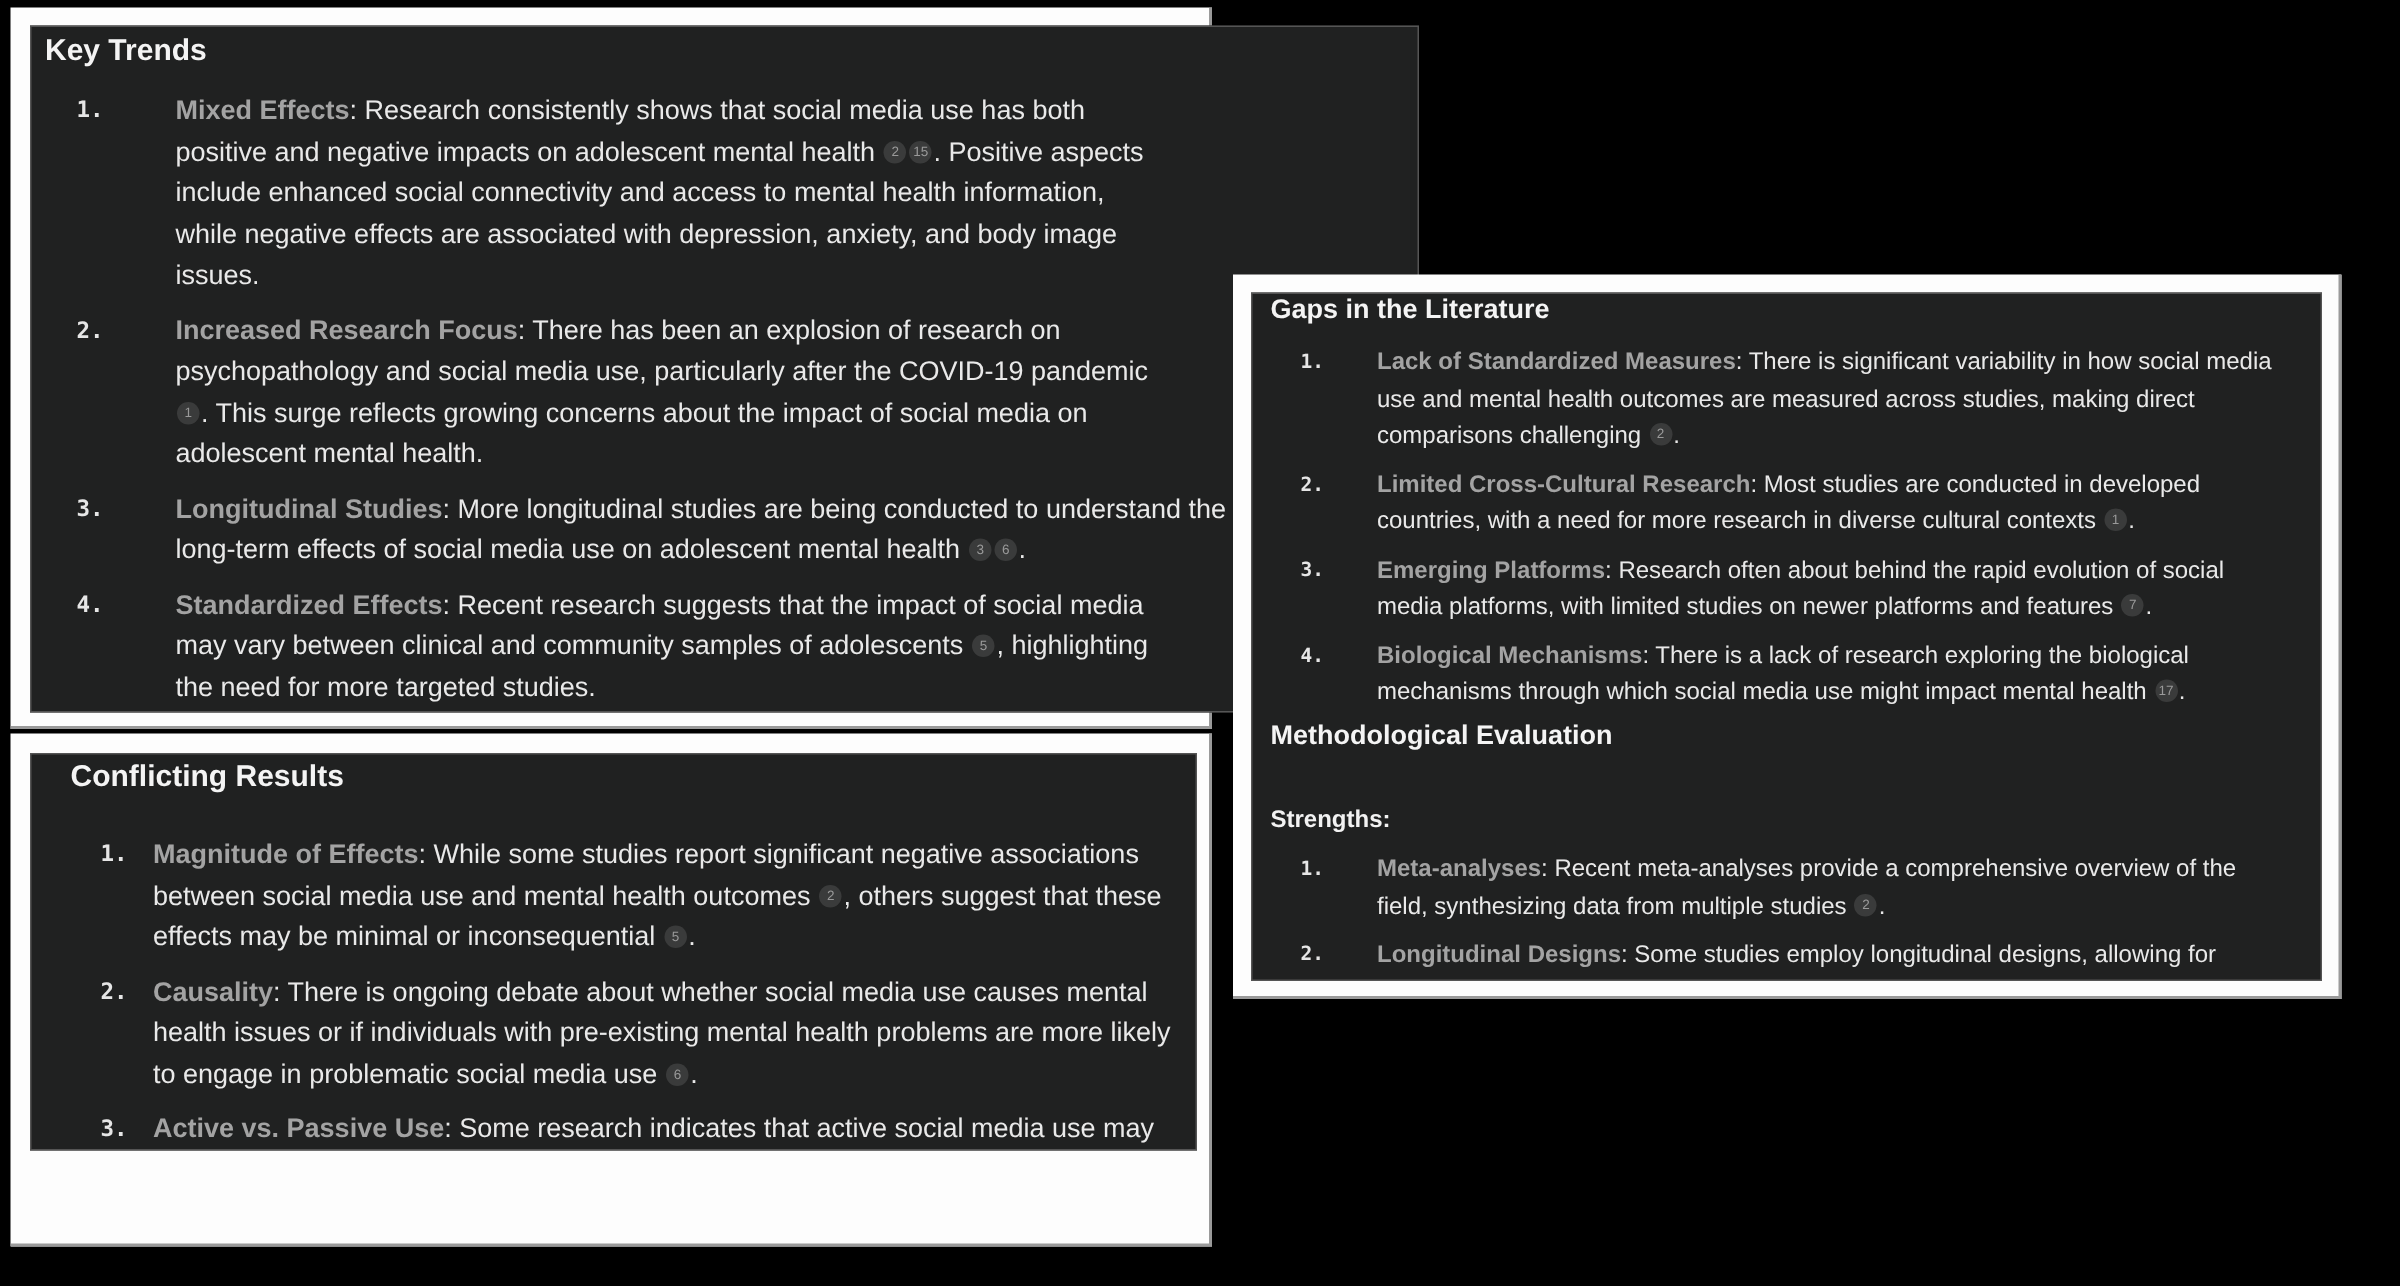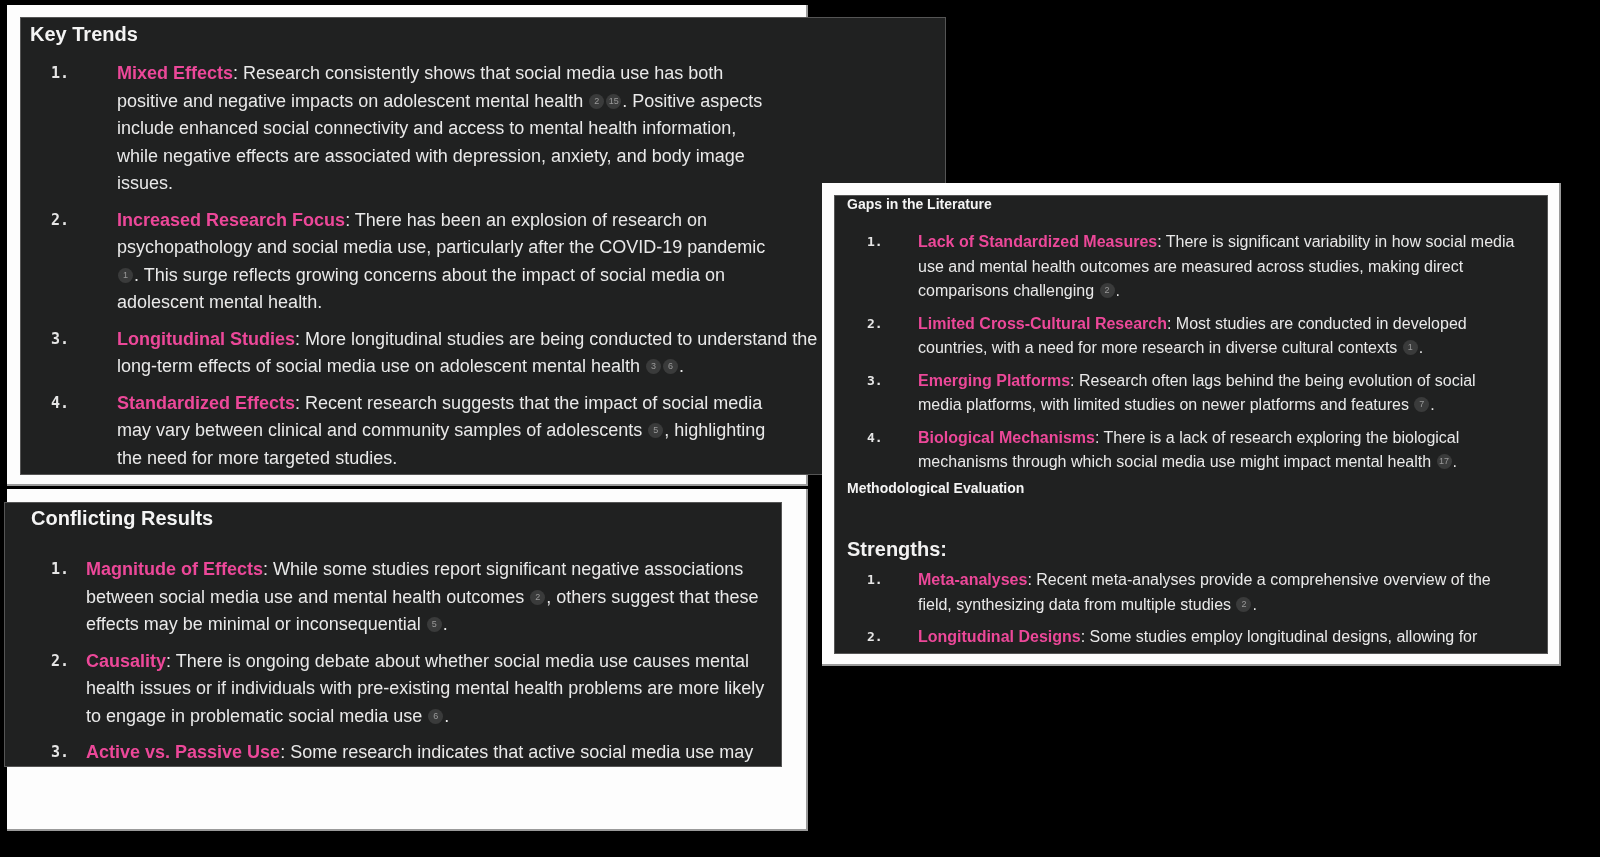--- a/index.html
+++ b/index.html
@@ -11,35 +11,35 @@
     position: absolute; background: #fdfdfd;
     box-shadow: inset -2px -2px 0 #9a9a9a;
   }
   .panel {
     position: absolute; background: #202121; color: #e9e9e9;
     border: 1px solid #555; overflow: hidden; box-sizing: border-box;
   }
   .heading {
     font-size: 20px; font-weight: 600; color: #f4f4f4; margin: 0; white-space: nowrap;
   }
-  .heading.small { font-size: 14px; }
+  .heading.small { font-size: 18px; }
   ol { list-style: none; margin: 0; padding: 0; }
   li { position: relative; }
   .num {
     position: absolute; left: 0; top: 0; font-family: "DejaVu Sans Mono", monospace;
     font-weight: bold; color: #e6e6e6;
   }
   .text { display: block; }
-  .term { font-weight: bold; color: #ec4899; }
+  .term { font-weight: bold; color: #a3a3a3; }
   .cite {
     display: inline-block; min-width: 15px; height: 15px; border-radius: 8px; background: #3a3b3b;
     color: #9a9a9a; font-size: 9px; line-height: 15px; text-align: center; padding: 0 2px;
     box-sizing: border-box; vertical-align: 3px; margin: 0 1px;
   }
-  .sub { font-size: 20px; font-weight: 600; color: #f2f2f2; }
+  .sub { font-size: 16px; font-weight: 600; color: #f2f2f2; }
 
   
   .big li { font-size: 18px; line-height: 27.5px; }
   .big .num { font-size: 15px; }
   .big .text { padding-left: 66px; }
 
   
   .sm li { font-size: 16px; line-height: 24.5px; }
   .sm .num { font-size: 13px; }
   .sm .text { padding-left: 51px; }
@@ -64,21 +64,21 @@
       <span class="text"><span class="term">Longitudinal Studies</span><span>: More longitudinal studies are being conducted to understand the long-term effects of social media use on adolescent mental health </span><span class="cite">3</span><span class="cite">6</span><span>.</span></span>
     </li>
     <li style="width:740px;">
       <span class="num">4.</span>
       <span class="text"><span class="term">Standardized Effects</span><span>: Recent research suggests that the impact of social media may vary between clinical and community samples of adolescents </span><span class="cite">5</span><span>, highlighting the need for more targeted studies.</span></span>
     </li>
   </ol>
 </div>
 
 <div class="frame" style="left:7px;top:489px;width:801px;height:342px;"></div>
-<div class="panel big" style="left:4px;top:502px;width:778px;height:265px;">
+<div class="panel big" style="left:20px;top:502px;width:778px;height:265px;">
   <h2 class="heading" style="position:absolute;left:26px;top:4px;">Conflicting Results</h2>
   <ol style="position:absolute;left:46px;top:41px;width:720px;">
     <li style="margin-bottom:9px;width:720px;">
       <span class="num">1.</span>
       <span class="text" style="padding-left:35px;margin-top:12px;"><span class="term">Magnitude of Effects</span><span>: While some studies report significant negative associations between social media use and mental health outcomes </span><span class="cite">2</span><span>, others suggest that these effects may be minimal or inconsequential </span><span class="cite">5</span><span>.</span></span>
     </li>
     <li style="margin-bottom:9px;width:730px;">
       <span class="num">2.</span>
       <span class="text" style="padding-left:35px;"><span class="term">Causality</span><span>: There is ongoing debate about whether social media use causes mental health issues or if individuals with pre-existing mental health problems are more likely to engage in problematic social media use </span><span class="cite">6</span><span>.</span></span>
     </li>
@@ -96,21 +96,21 @@
     <li style="margin-bottom:8px;width:670px;">
       <span class="num">1.</span>
       <span class="text"><span class="term">Lack of Standardized Measures</span><span>: There is significant variability in how social media use and mental health outcomes are measured across studies, making direct comparisons challenging </span><span class="cite">2</span><span>.</span></span>
     </li>
     <li style="margin-bottom:8px;width:650px;">
       <span class="num">2.</span>
       <span class="text"><span class="term">Limited Cross-Cultural Research</span><span>: Most studies are conducted in developed countries, with a need for more research in diverse cultural contexts </span><span class="cite">1</span><span>.</span></span>
     </li>
     <li style="margin-bottom:8px;width:650px;">
       <span class="num">3.</span>
-      <span class="text"><span class="term">Emerging Platforms</span><span>: Research often lags behind the being evolution of social media platforms, with limited studies on newer platforms and features </span><span class="cite">7</span><span>.</span></span>
+      <span class="text"><span class="term">Emerging Platforms</span><span>: Research often about behind the rapid evolution of social media platforms, with limited studies on newer platforms and features </span><span class="cite">7</span><span>.</span></span>
     </li>
     <li style="width:650px;">
       <span class="num">4.</span>
       <span class="text"><span class="term">Biological Mechanisms</span><span>: There is a lack of research exploring the biological mechanisms through which social media use might impact mental health </span><span class="cite">17</span><span>.</span></span>
     </li>
   </ol>
 
   <h2 class="heading small" style="position:absolute;left:12px;top:284px;">Methodological Evaluation</h2>
   <div class="sub" style="position:absolute;left:12px;top:342px;">Strengths:</div>
   <ol style="position:absolute;left:32px;top:372px;width:670px;">

